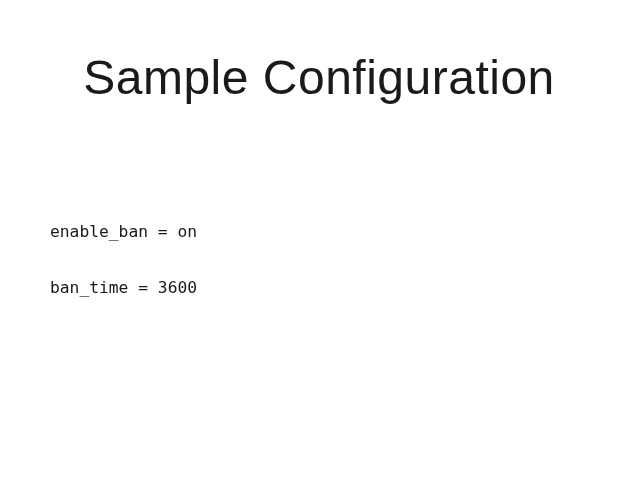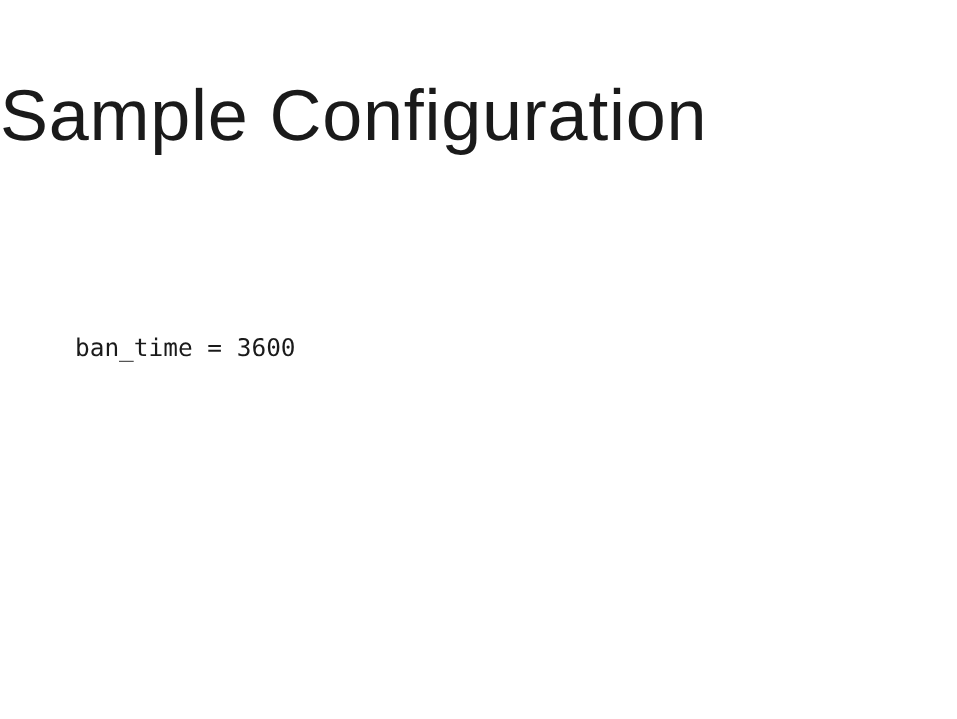--- a/index.html
+++ b/index.html
@@ -18,20 +18,21 @@
     height: 479px;
     background: #ffffff;
     overflow: hidden;
   }
   .slide-title {
     position: absolute;
     top: 54px;
     left: 0;
     width: 638px;
     margin: 0;
+    text-align: center;
     font-family: "Liberation Sans", "DejaVu Sans", sans-serif;
     font-size: 48px;
     font-weight: 300;
     letter-spacing: 0.5px;
     line-height: 1;
     color: #1a1a1a;
   }
   .config {
     position: absolute;
     left: 50px;
@@ -58,20 +59,21 @@
 </head>
 <body>
 
 <div class="slide">
 
   <h1 class="slide-title">Sample Configuration</h1>
 
   <div class="config">
 
     <div class="config-section">
+      <div class="config-line">enable_ban = on</div>
       <div class="config-line">ban_time = 3600</div>
     </div>
 
     
 
     
 
   </div>
 </div>
 

